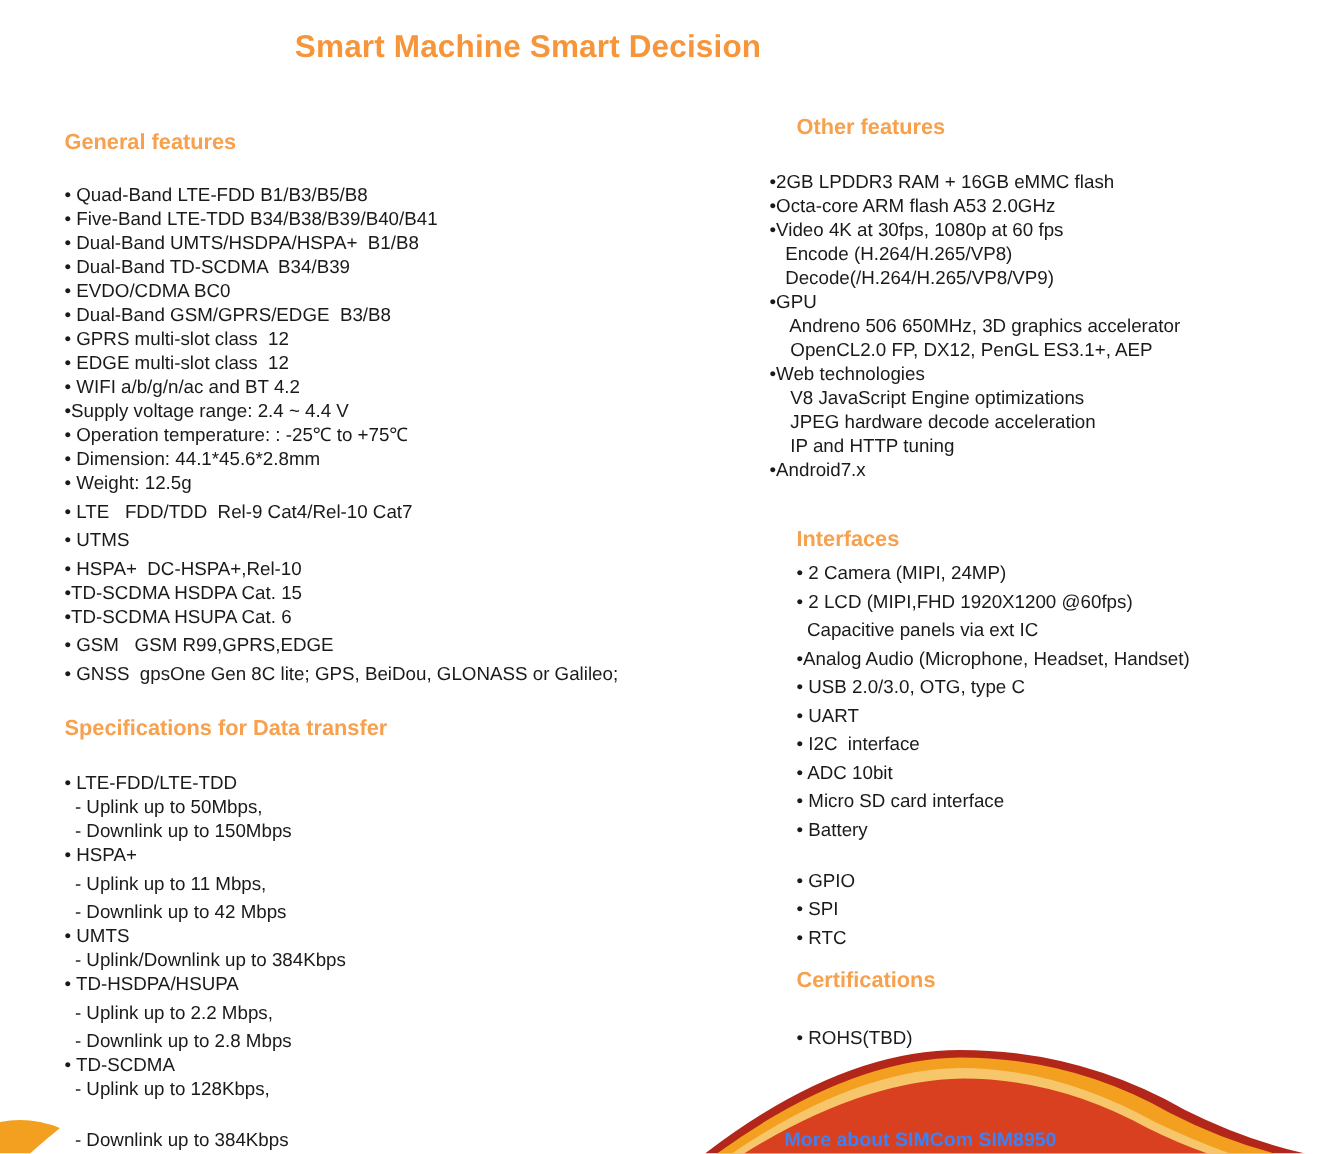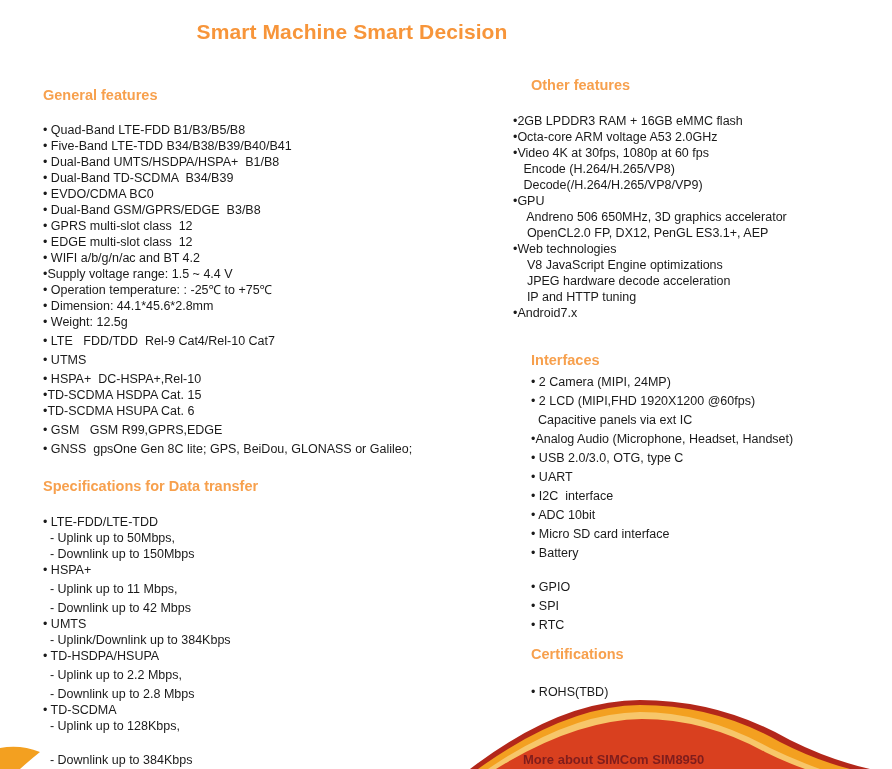--- a/index.html
+++ b/index.html
@@ -13,21 +13,21 @@
     }
     .heading {
       position: absolute; font-size: 14.5px; font-weight: bold; color: #f7a04d;
       white-space: nowrap;
     }
     .list { position: absolute; margin: 0; padding: 0; list-style: none; }
     .list li { font-size: 12.5px; white-space: pre; line-height: 16px; }
     .wave { position: absolute; left: 0; top: 0; width: 892px; height: 769px; pointer-events: none; }
     .footer-link {
       position: absolute; left: 523px; top: 752px; font-size: 13px; font-weight: bold;
-      color: #7f1d1d; white-space: nowrap;
+      color: #3b82f6; white-space: nowrap;
     }
   </style>
 </head>
 <body>
 
 <svg class="wave" viewBox="0 0 892 769">
 
   <path d="M0 769 L0 748 Q20 744 40 752 Q30 760 20 769 Z" fill="#f3a020"></path>
 
   <path d="M470 769 Q560 700 640 700 Q720 700 790 740 Q830 760 870 769 Z" fill="#b3271a"></path>
@@ -45,21 +45,21 @@
 <ul class="list" style="left:43px; top:122px;">
   <li>• Quad-Band LTE-FDD B1/B3/B5/B8</li>
   <li>• Five-Band LTE-TDD B34/B38/B39/B40/B41</li>
   <li>• Dual-Band UMTS/HSDPA/HSPA+  B1/B8</li>
   <li>• Dual-Band TD-SCDMA  B34/B39</li>
   <li>• EVDO/CDMA BC0</li>
   <li>• Dual-Band GSM/GPRS/EDGE  B3/B8</li>
   <li>• GPRS multi-slot class  12</li>
   <li>• EDGE multi-slot class  12</li>
   <li>• WIFI a/b/g/n/ac and BT 4.2</li>
-  <li>•Supply voltage range: 1.5 ~ 4.4 V</li>
+  <li>•Supply voltage range: 2.4 ~ 4.4 V</li>
   <li>• Operation temperature: : -25℃ to +75℃</li>
   <li>• Dimension: 44.1*45.6*2.8mm</li>
   <li>• Weight: 12.5g</li>
   <li style="margin-top:3px;">• LTE   FDD/TDD  Rel-9 Cat4/Rel-10 Cat7</li>
   <li style="margin-top:3px;">• UTMS</li>
   <li style="margin-top:3px;">• HSPA+  DC-HSPA+,Rel-10</li>
   <li>•TD-SCDMA HSDPA Cat. 15</li>
   <li>•TD-SCDMA HSUPA Cat. 6</li>
   <li style="margin-top:3px;">• GSM   GSM R99,GPRS,EDGE</li>
   <li style="margin-top:3px;">• GNSS  gpsOne Gen 8C lite; GPS, BeiDou, GLONASS or Galileo;</li>
@@ -79,21 +79,21 @@
   <li style="margin-top:3px;">  - Uplink up to 2.2 Mbps,</li>
   <li style="margin-top:3px;">  - Downlink up to 2.8 Mbps</li>
   <li>• TD-SCDMA</li>
   <li>  - Uplink up to 128Kbps,</li>
   <li style="margin-top:18px;">  - Downlink up to 384Kbps</li>
 </ul>
 
 <div class="heading" style="left:531px; top:77px;">Other features</div>
 <ul class="list" style="left:513px; top:113px;">
   <li>•2GB LPDDR3 RAM + 16GB eMMC flash</li>
-  <li>•Octa-core ARM voltage A53 2.0GHz</li>
+  <li>•Octa-core ARM flash A53 2.0GHz</li>
   <li>•Video 4K at 30fps, 1080p at 60 fps</li>
   <li>   Encode (H.264/H.265/VP8)</li>
   <li>   Decode(/H.264/H.265/VP8/VP9)</li>
   <li>•GPU</li>
   <li>    Andreno 506 650MHz, 3D graphics accelerator</li>
   <li>    OpenCL2.0 FP, DX12, PenGL ES3.1+, AEP</li>
   <li>•Web technologies</li>
   <li>    V8 JavaScript Engine optimizations</li>
   <li>    JPEG hardware decode acceleration</li>
   <li>    IP and HTTP tuning</li>

